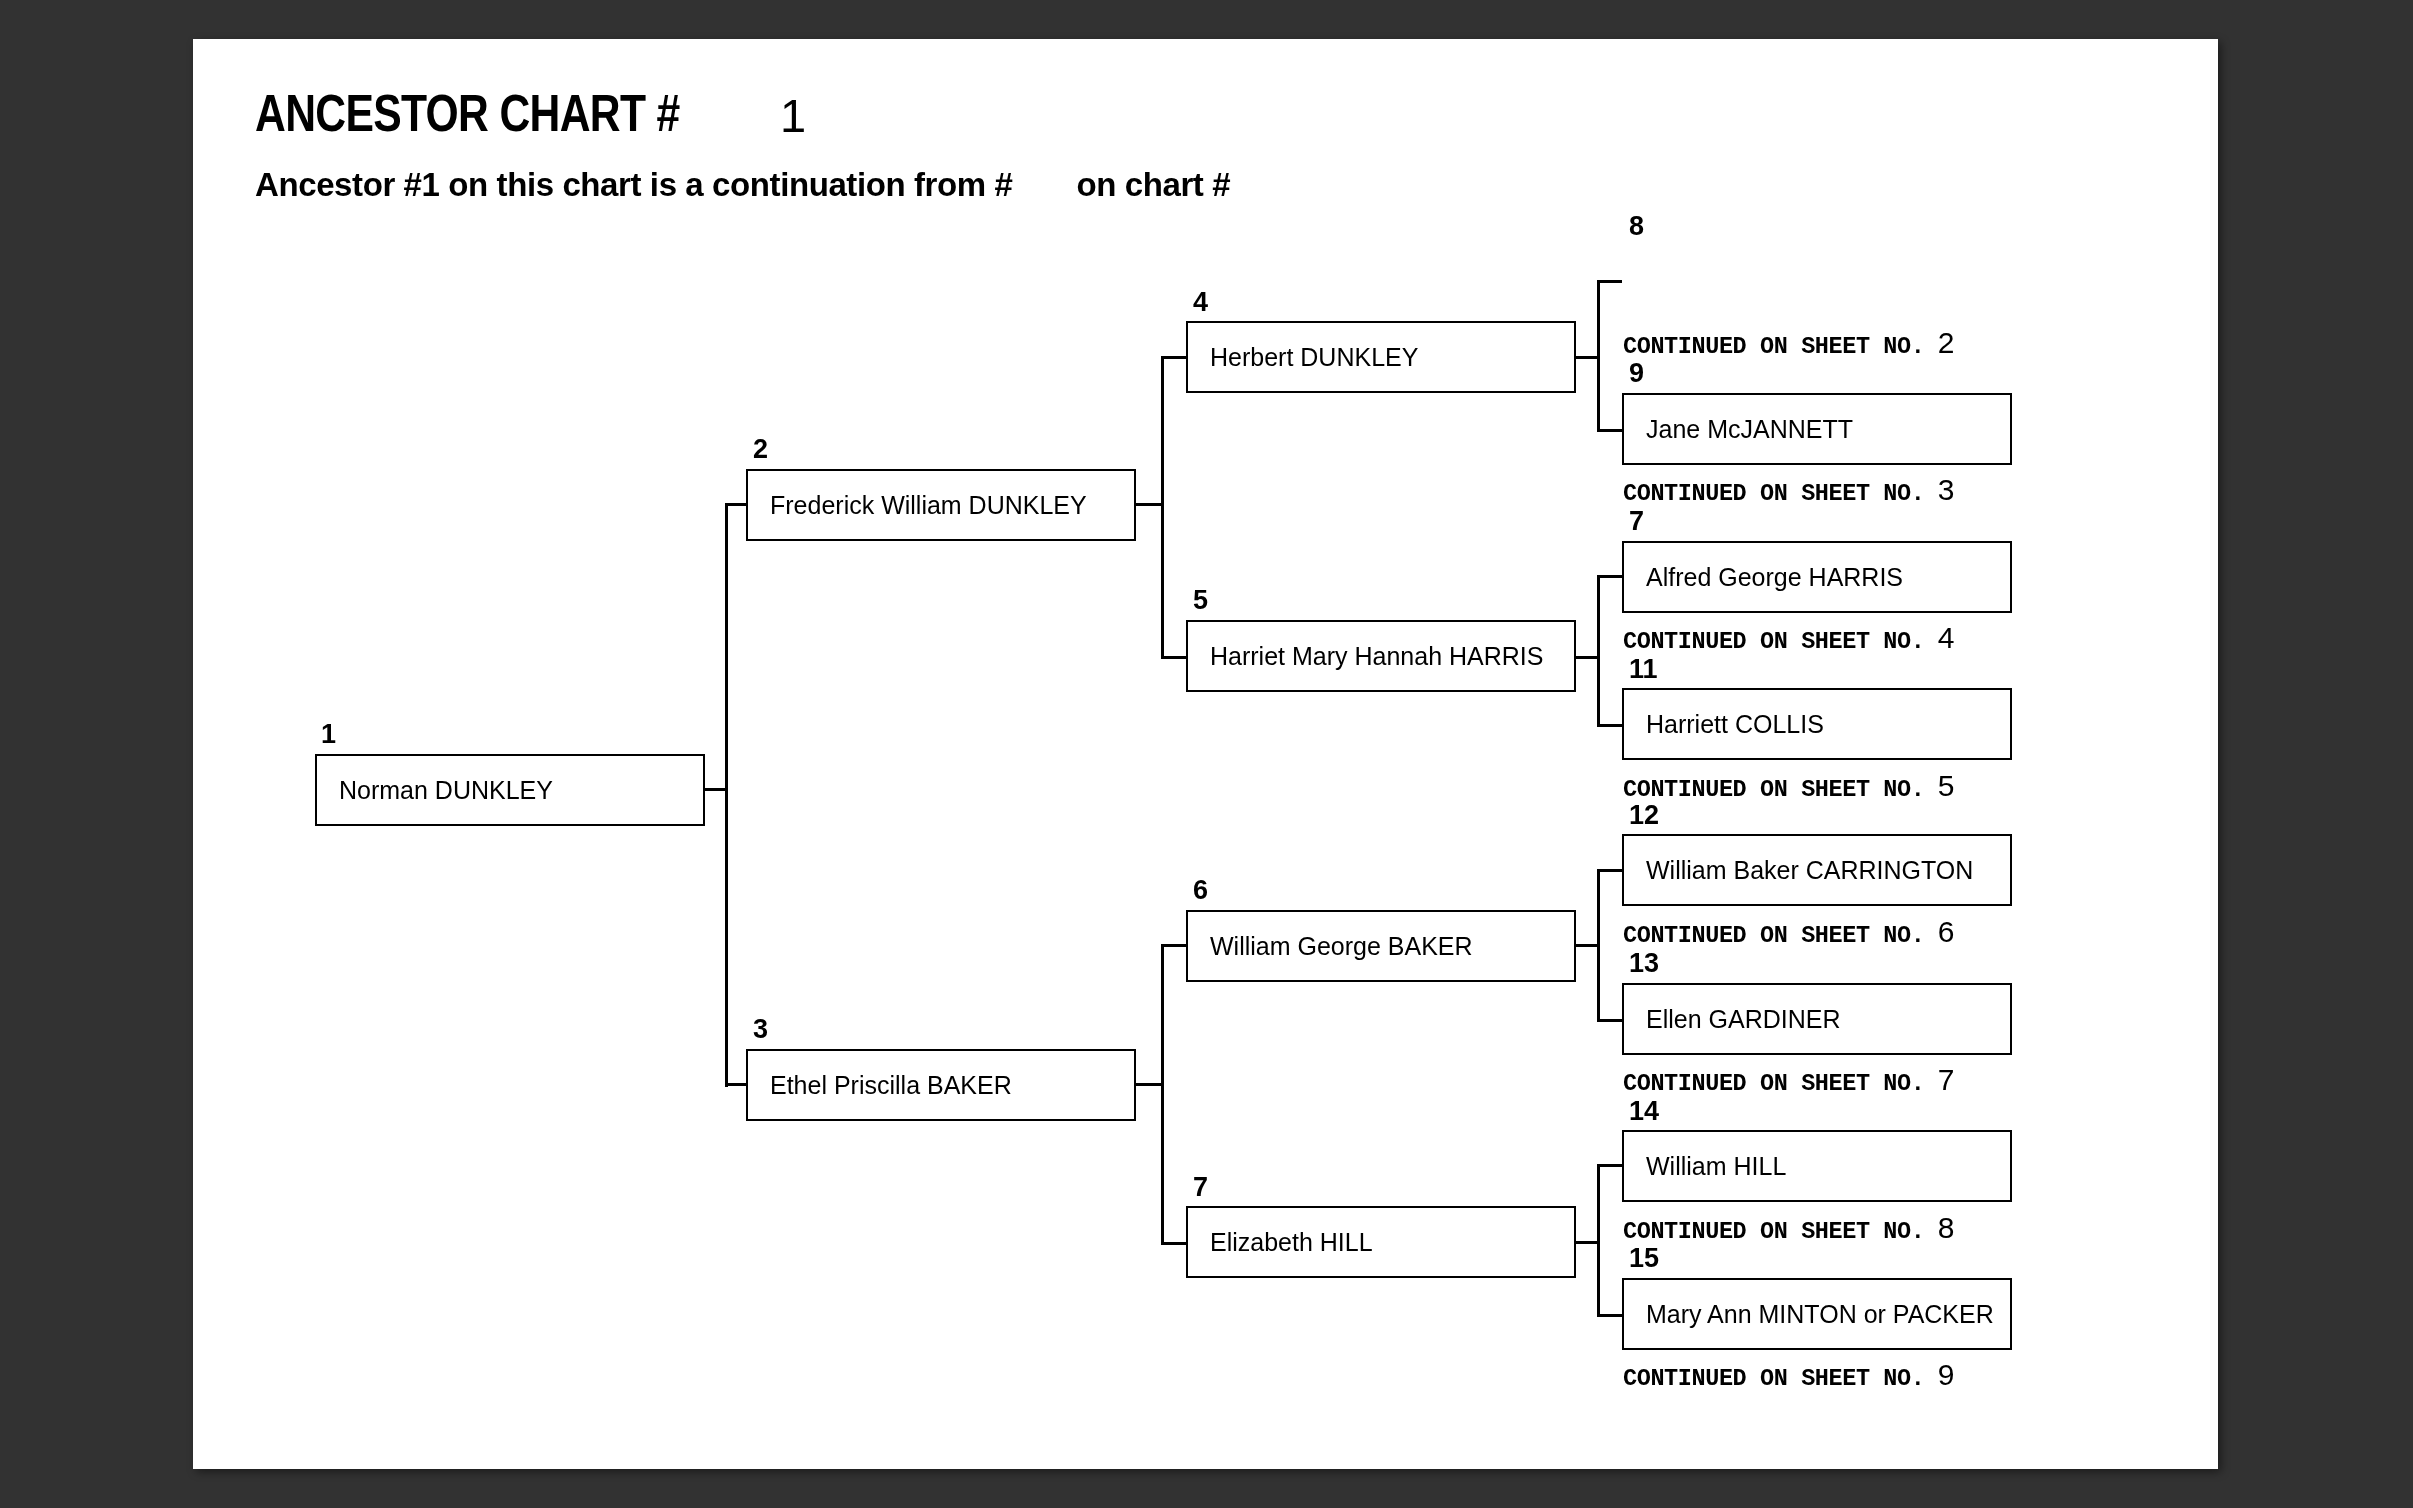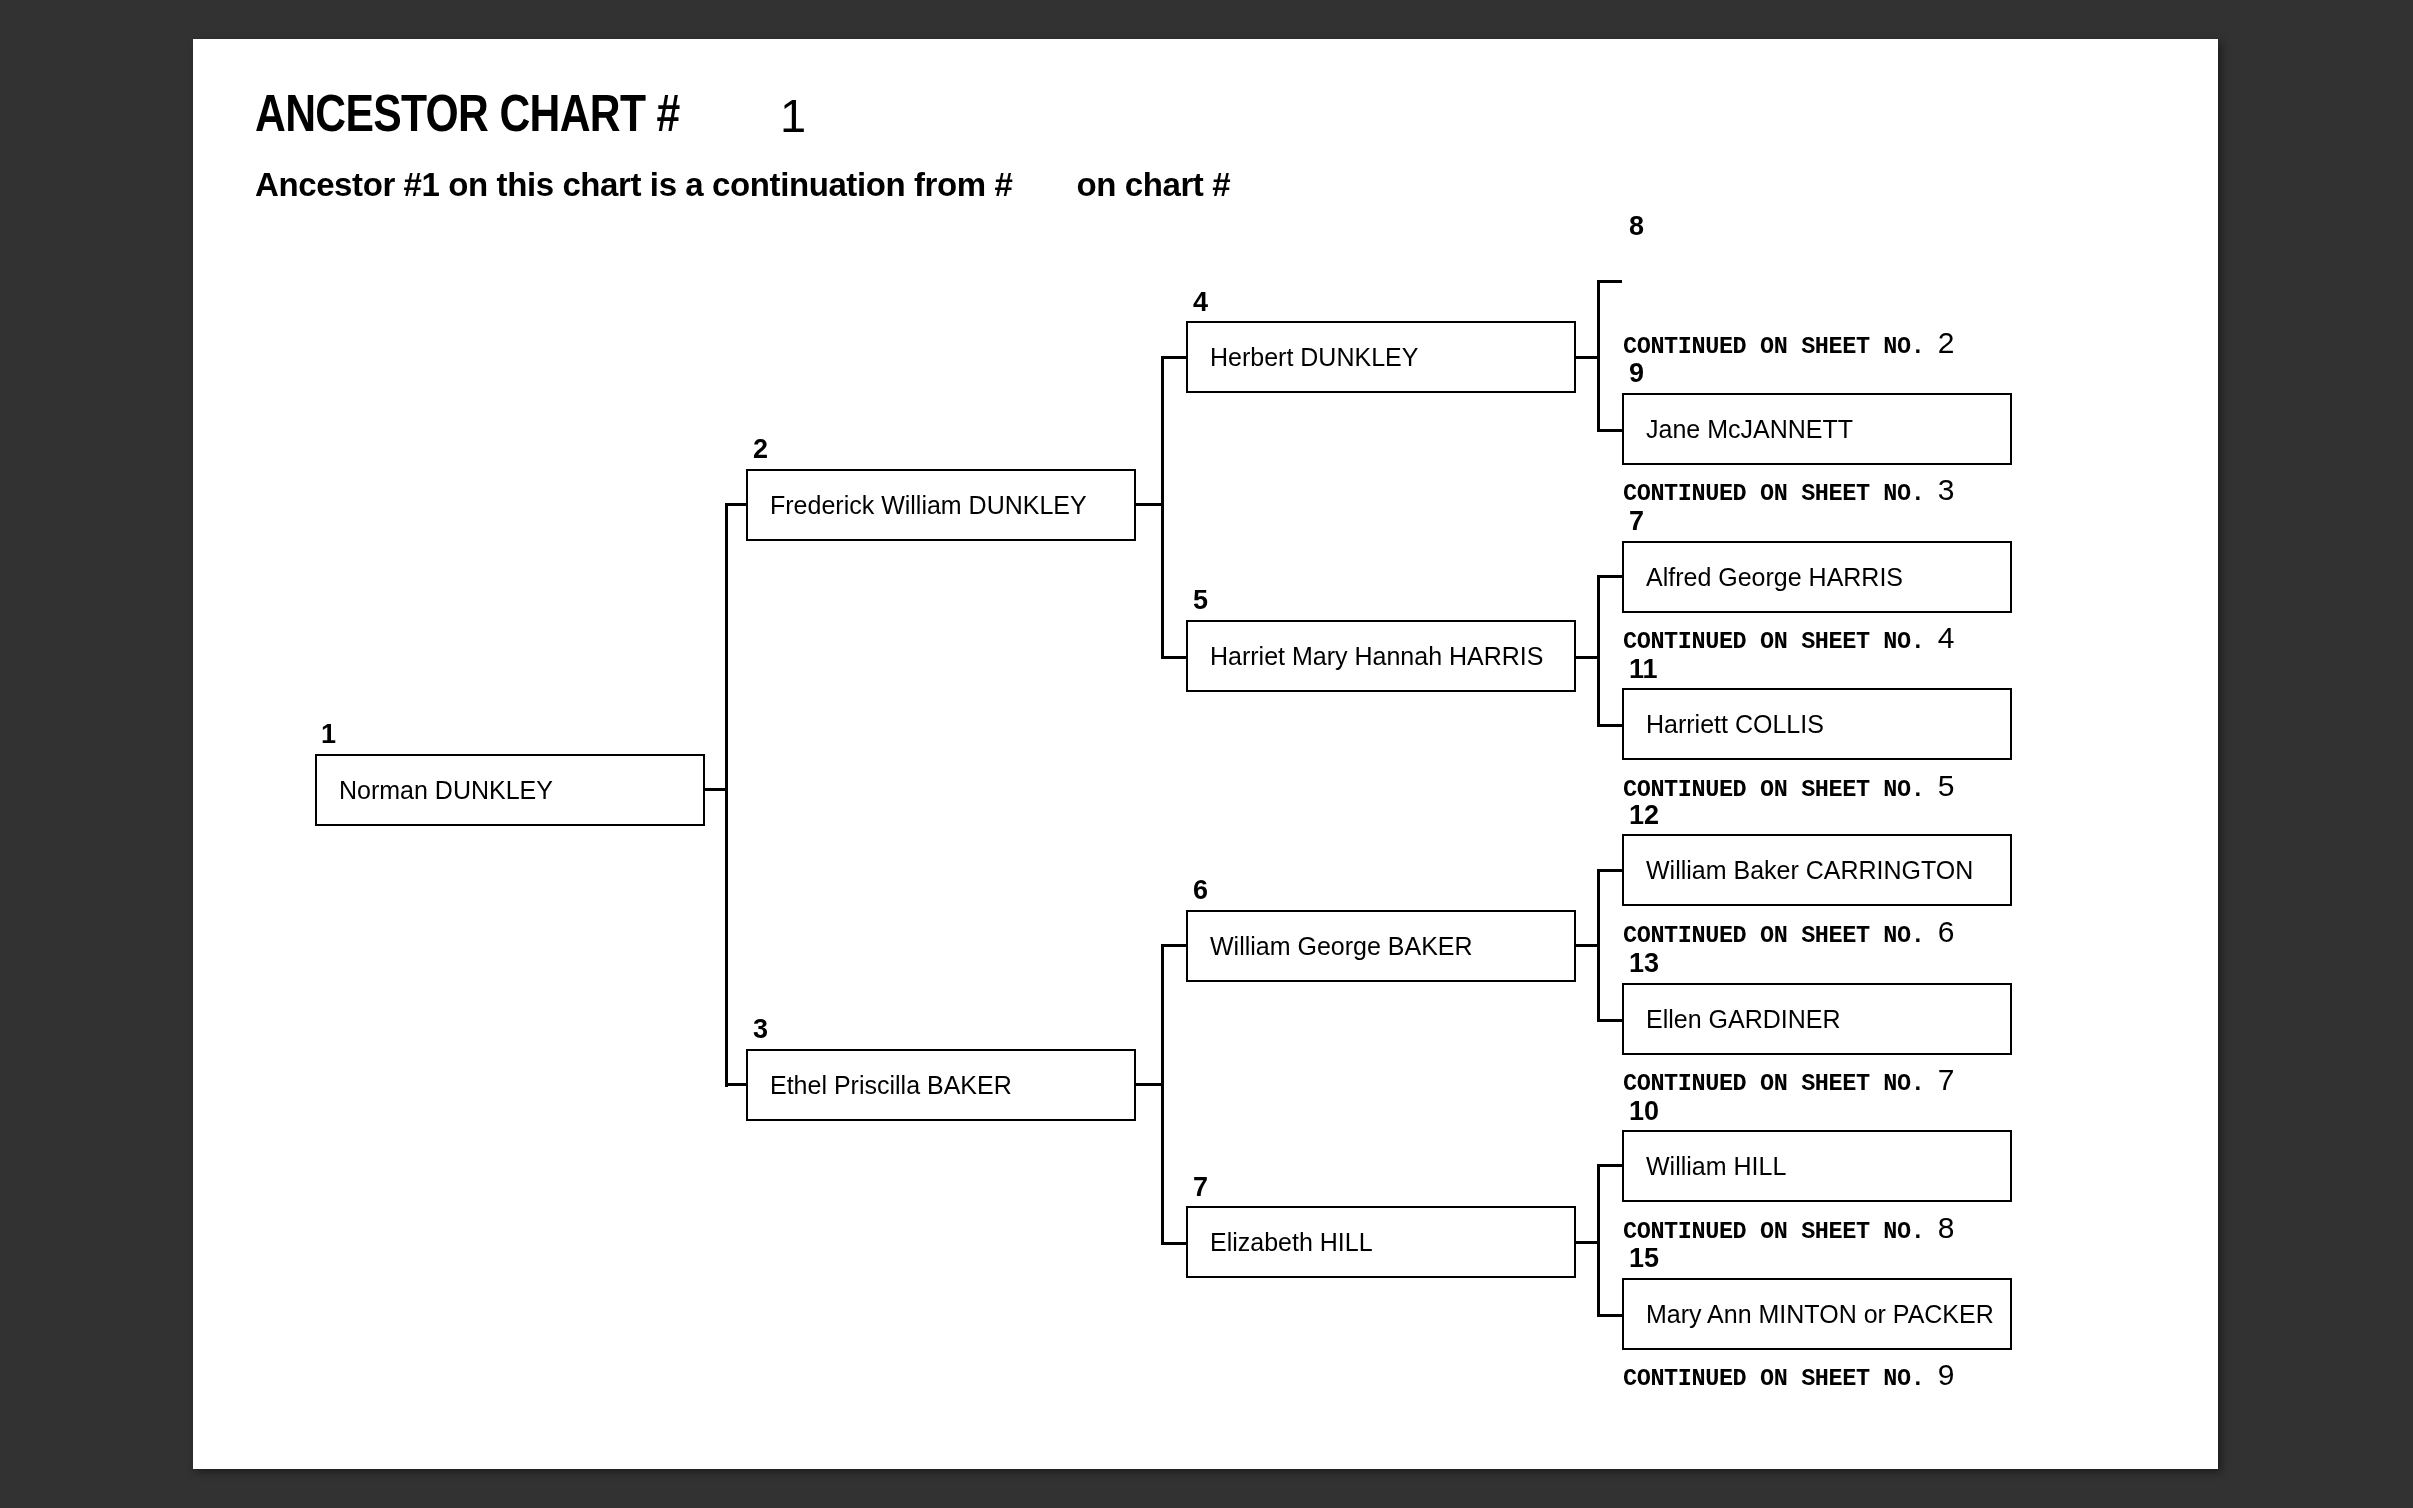--- a/index.html
+++ b/index.html
@@ -121,21 +121,21 @@
     <div class="pnum" style="left:1000px;top:249px">4</div>
     <div class="pnum" style="left:1000px;top:547px">5</div>
     <div class="pnum" style="left:1000px;top:837px">6</div>
     <div class="pnum" style="left:1000px;top:1134px">7</div>
     <div class="pnum" style="left:1436px;top:173px">8</div>
     <div class="pnum" style="left:1436px;top:320px">9</div>
     <div class="pnum" style="left:1436px;top:468px">7</div>
     <div class="pnum" style="left:1436px;top:616px">11</div>
     <div class="pnum" style="left:1436px;top:762px">12</div>
     <div class="pnum" style="left:1436px;top:910px">13</div>
-    <div class="pnum" style="left:1436px;top:1058px">10</div>
+    <div class="pnum" style="left:1436px;top:1058px">14</div>
     <div class="pnum" style="left:1436px;top:1205px">15</div>
 
     <div class="pbox" style="left:122px;top:715px">
         <span class="pname">Norman DUNKLEY</span>
       </div>
     <div class="pbox" style="left:553px;top:430px">
         <span class="pname">Frederick William DUNKLEY</span>
       </div>
     <div class="pbox" style="left:553px;top:1010px">
         <span class="pname">Ethel Priscilla BAKER</span>

